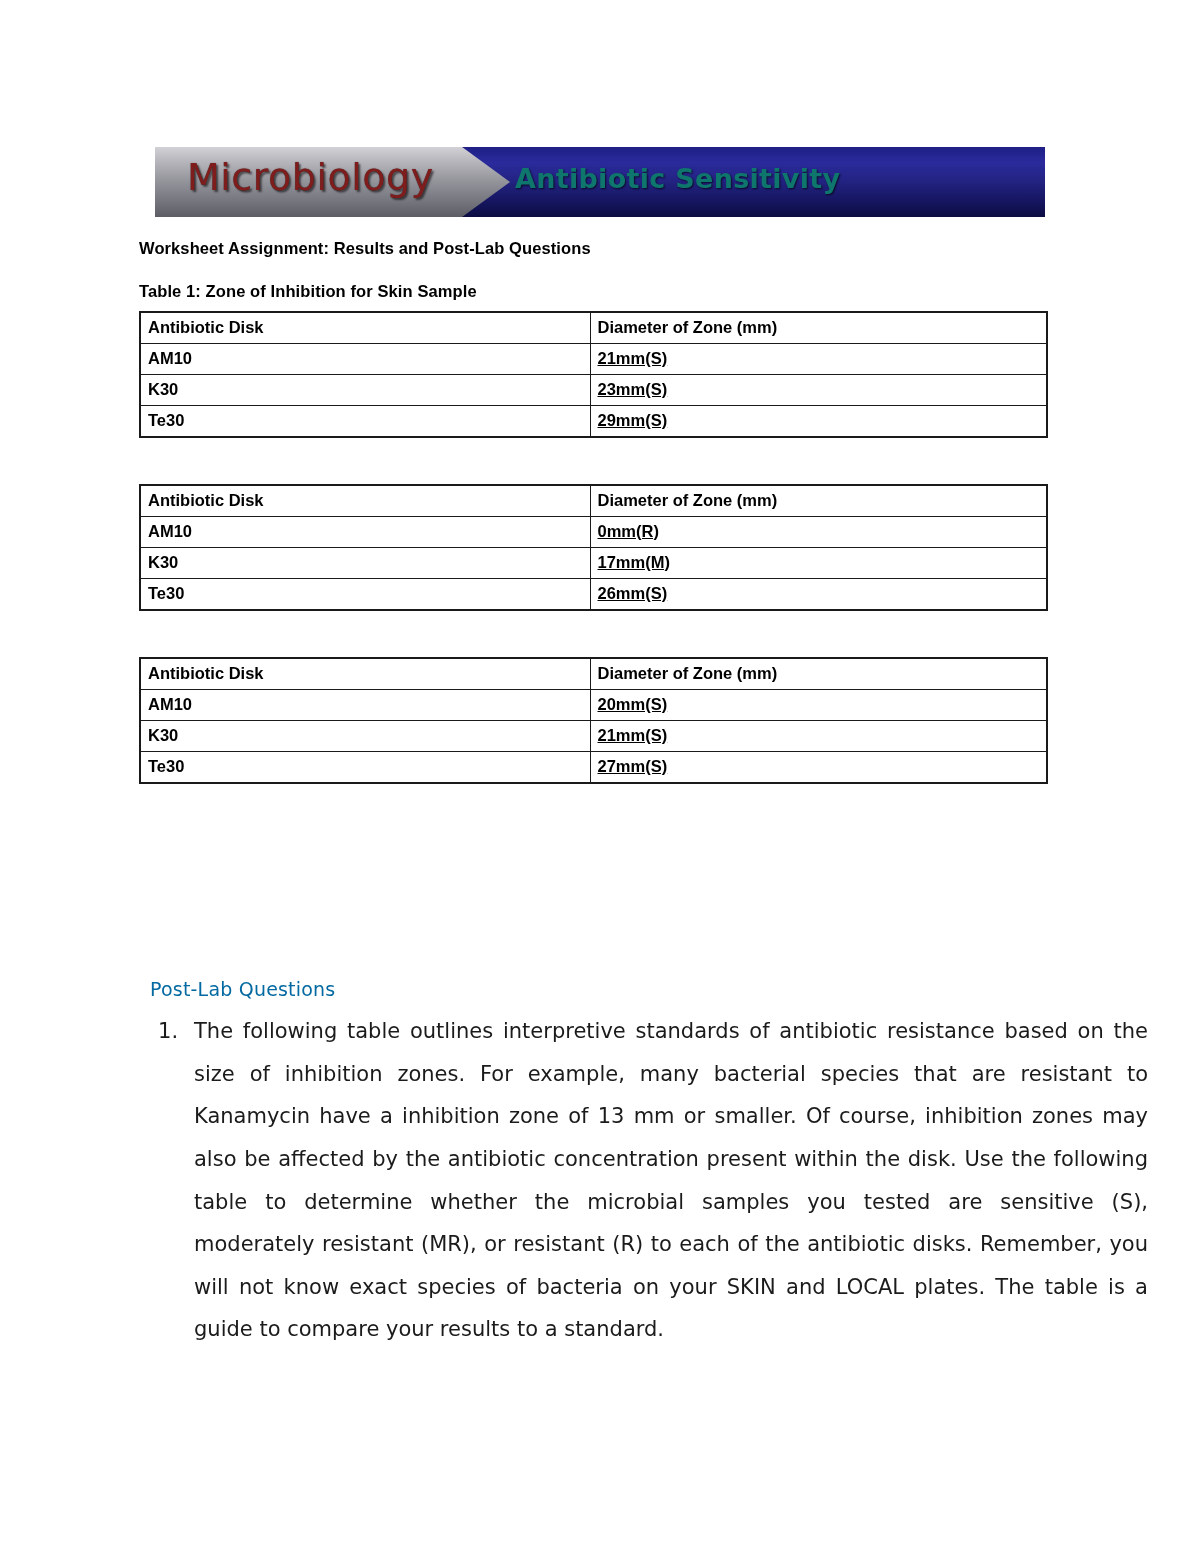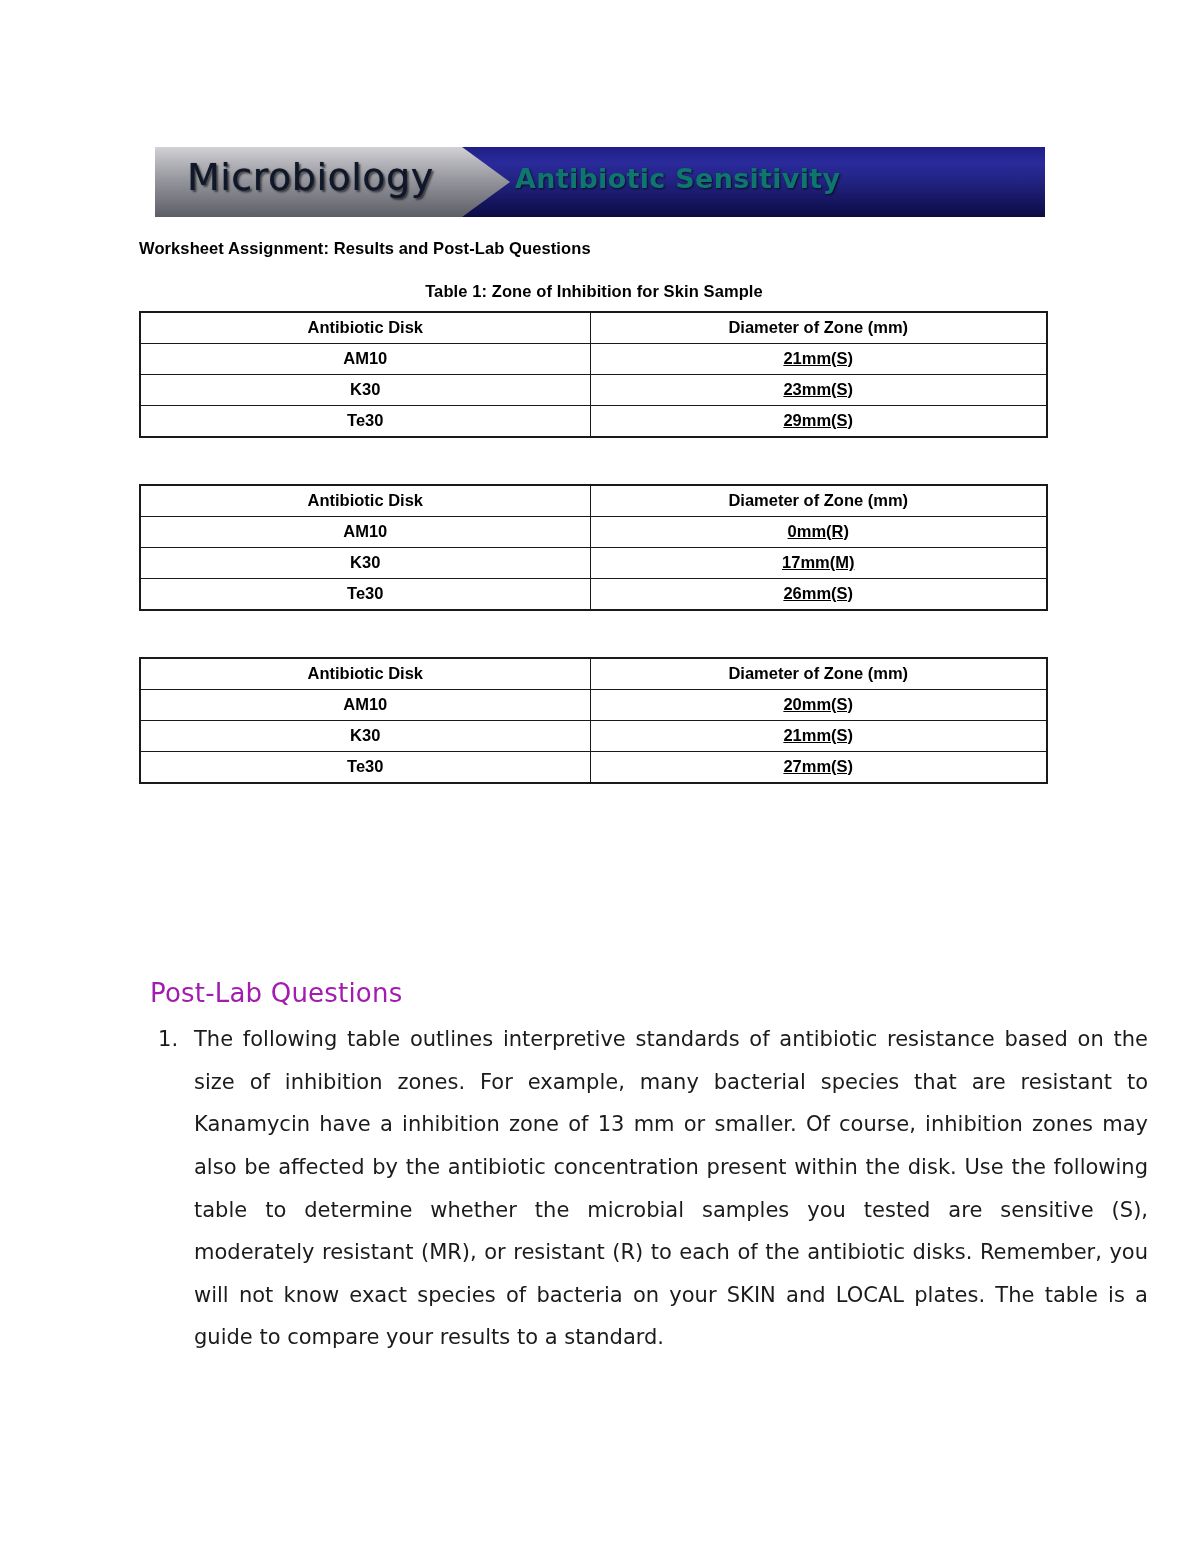--- a/index.html
+++ b/index.html
@@ -48,21 +48,21 @@
                 #5d5d65 100%);
     clip-path: polygon(0 0, 86.5% 0, 100% 50%, 86.5% 100%, 0 100%);
   }
   .banner-title {
     position: absolute;
     left: 32px;
     top: 8px;
     font-size: 38px;
     font-weight: 400;
     letter-spacing: 0.5px;
-    color: #0f172a;
+    color: #7f1d1d;
     text-shadow: 2px 2px 2px rgba(0,0,0,0.55), 0 0 1px rgba(0,0,0,0.6);
     font-family: "DejaVu Sans", sans-serif;
   }
   .banner-subtitle {
     position: absolute;
     left: 360px;
     top: 16px;
     font-size: 27px;
     font-weight: bold;
     color: #0f766e;
@@ -84,42 +84,41 @@
     letter-spacing: 0.1px;
     margin: 0 0 24px 0;
     white-space: nowrap;
   }
   .table-caption {
     font-size: 16.5px;
     font-weight: bold;
     letter-spacing: 0.1px;
     margin: 0 0 10px 0;
     white-space: nowrap;
-    text-align: center;
   }
   .spacer-1 { height: 46px; }
   .spacer-2 { height: 46px; }
 
   
   table.zone-table {
     border-collapse: collapse;
     width: 907px;
     table-layout: fixed;
     margin: 0 0 0 0;
     border: 2px solid #1a1a1a;
   }
   table.zone-table col.c1 { width: 450px; }
   table.zone-table col.c2 { width: 457px; }
   table.zone-table th,
   table.zone-table td {
     border: 1px solid #1a1a1a;
     padding: 3px 7px 4px 7px;
     height: 23px;
     font-size: 16.5px;
-    text-align: center;
+    text-align: left;
     vertical-align: middle;
     line-height: 1.15;
     white-space: nowrap;
   }
   table.zone-table th {
     font-weight: bold;
   }
   table.zone-table td.disk {
     font-weight: bold;
   }
@@ -129,23 +128,23 @@
   }
 
   
   .postlab-wrap {
     position: absolute;
     left: 150px;
     top: 978px;
     width: 1010px;
   }
   .postlab-heading {
-    font-size: 26px;
+    font-size: 19px;
     font-weight: normal;
-    color: #a21caf;
+    color: #0369a1;
     margin: 0 0 10px 0;
     font-family: "DejaVu Sans", sans-serif;
     letter-spacing: 0.2px;
   }
   ol.question-list {
     margin: 8px;
     padding: 0 0 0 36px;
     list-style: none;
     counter-reset: qitem;
   }

